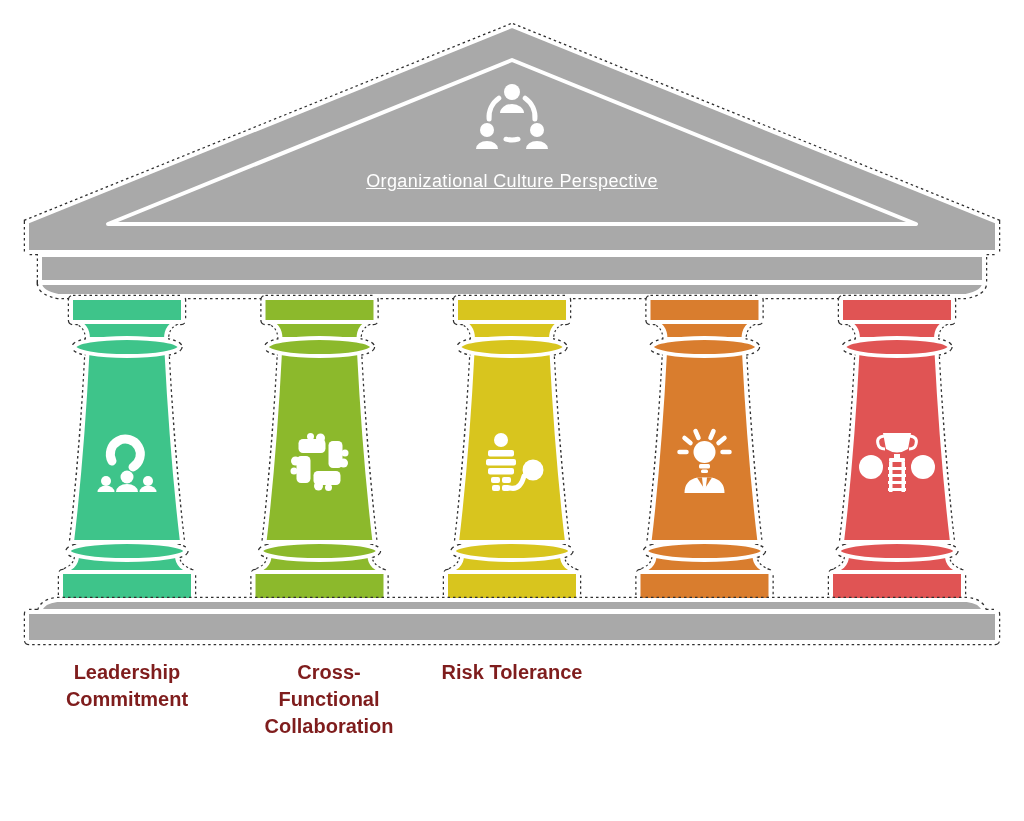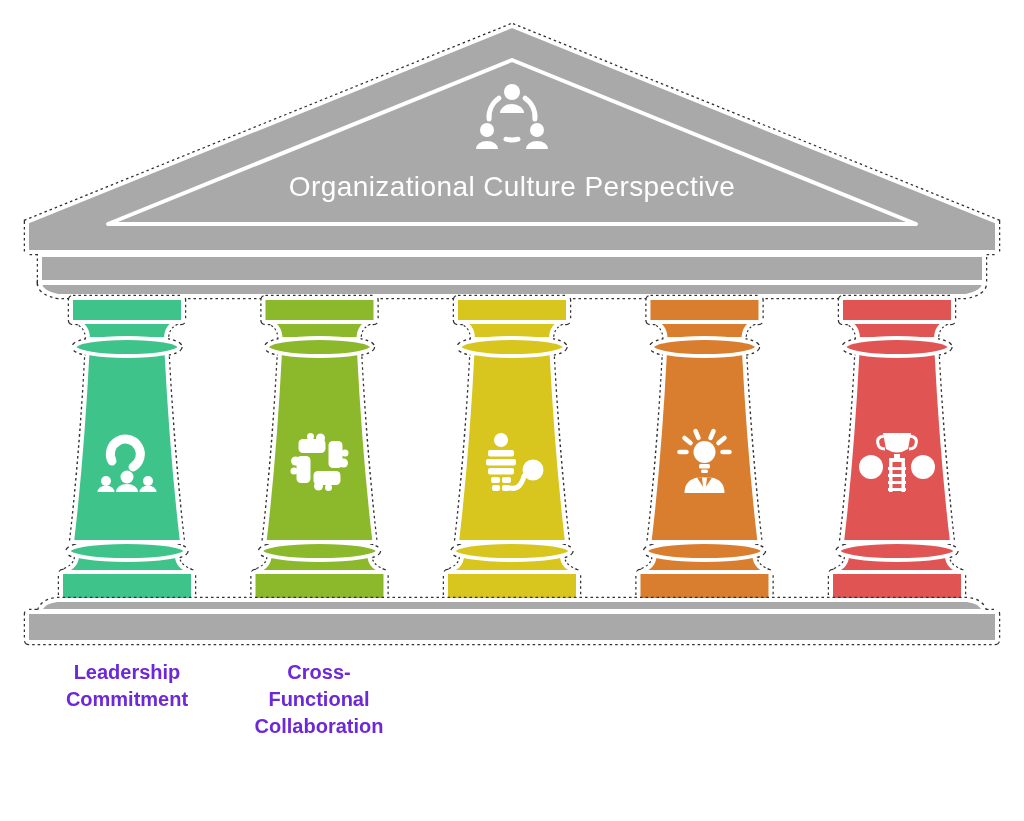--- a/index.html
+++ b/index.html
@@ -4,30 +4,30 @@
 <style>
   html,body { margin:0; padding:0; background:#ffffff; }
   .stage {
     position:relative; width:1024px; height:821px; margin:0 auto;
     background:#ffffff; overflow:hidden;
     font-family:"Liberation Sans", sans-serif;
   }
   .stage svg { position:absolute; left:0; top:0; }
   .pediment-title {
     position:absolute; left:0; top:171px; width:1024px;
-    text-align:center; color:#ffffff; font-size:28px; font-weight:400;
-    letter-spacing:.4px; pointer-events:none;
+    text-align:center; color:#ffffff; font-size:18px; font-weight:400;
+    letter-spacing:.4px; pointer-events:none;text-decoration:underline;
   }
   .pillar-label {
     position:absolute; top:659px; width:210px;
-    text-align:center; color:#6d28d9; font-size:20px; font-weight:700;
+    text-align:center; color:#7f1d1d; font-size:20px; font-weight:700;
     line-height:27px; white-space:pre-line;
   }
   .pl-1 { left:22px;  }
-  .pl-2 { left:214px; }
+  .pl-2 { left:224px; }
   .pl-3 { left:407px; }
   .pl-4 { left:599px; }
   .pl-5 { left:792px; }
 </style>
 </head>
 <body>
 
 <div class="stage">
 
   <svg width="1024" height="821" viewBox="0 0 1024 821">
@@ -192,13 +192,14 @@
     </g>
   </svg>
 
   <div class="pediment-title">Organizational Culture Perspective</div>
 
   <div class="pillar-label pl-1">Leadership
 Commitment</div>
   <div class="pillar-label pl-2">Cross-
 Functional
 Collaboration</div>
+  <div class="pillar-label pl-3">Risk Tolerance</div>
 </div>
 
 </body></html>

